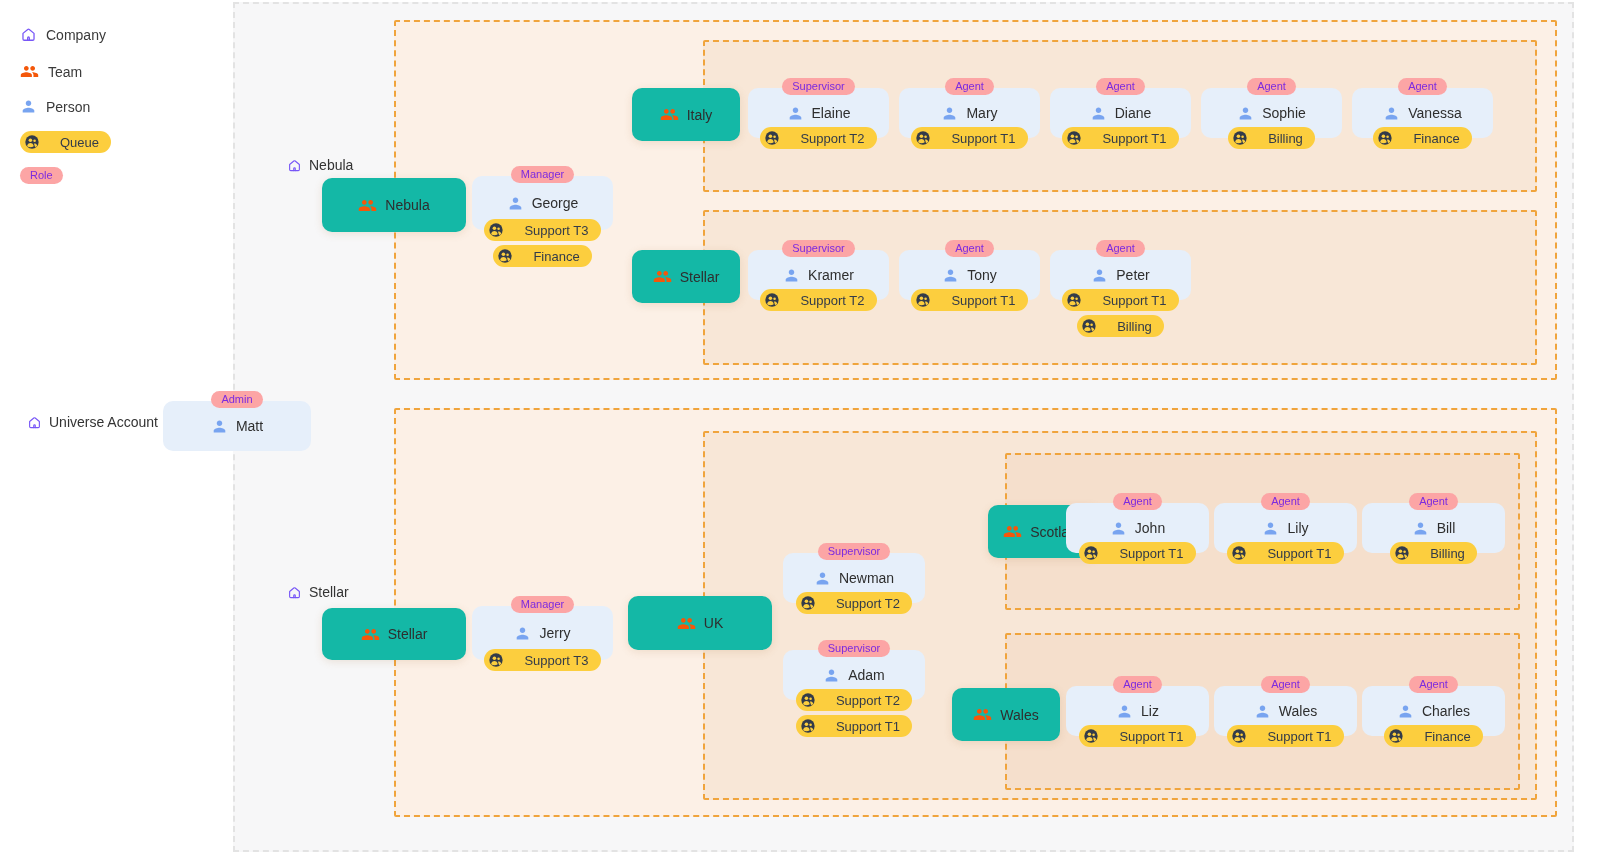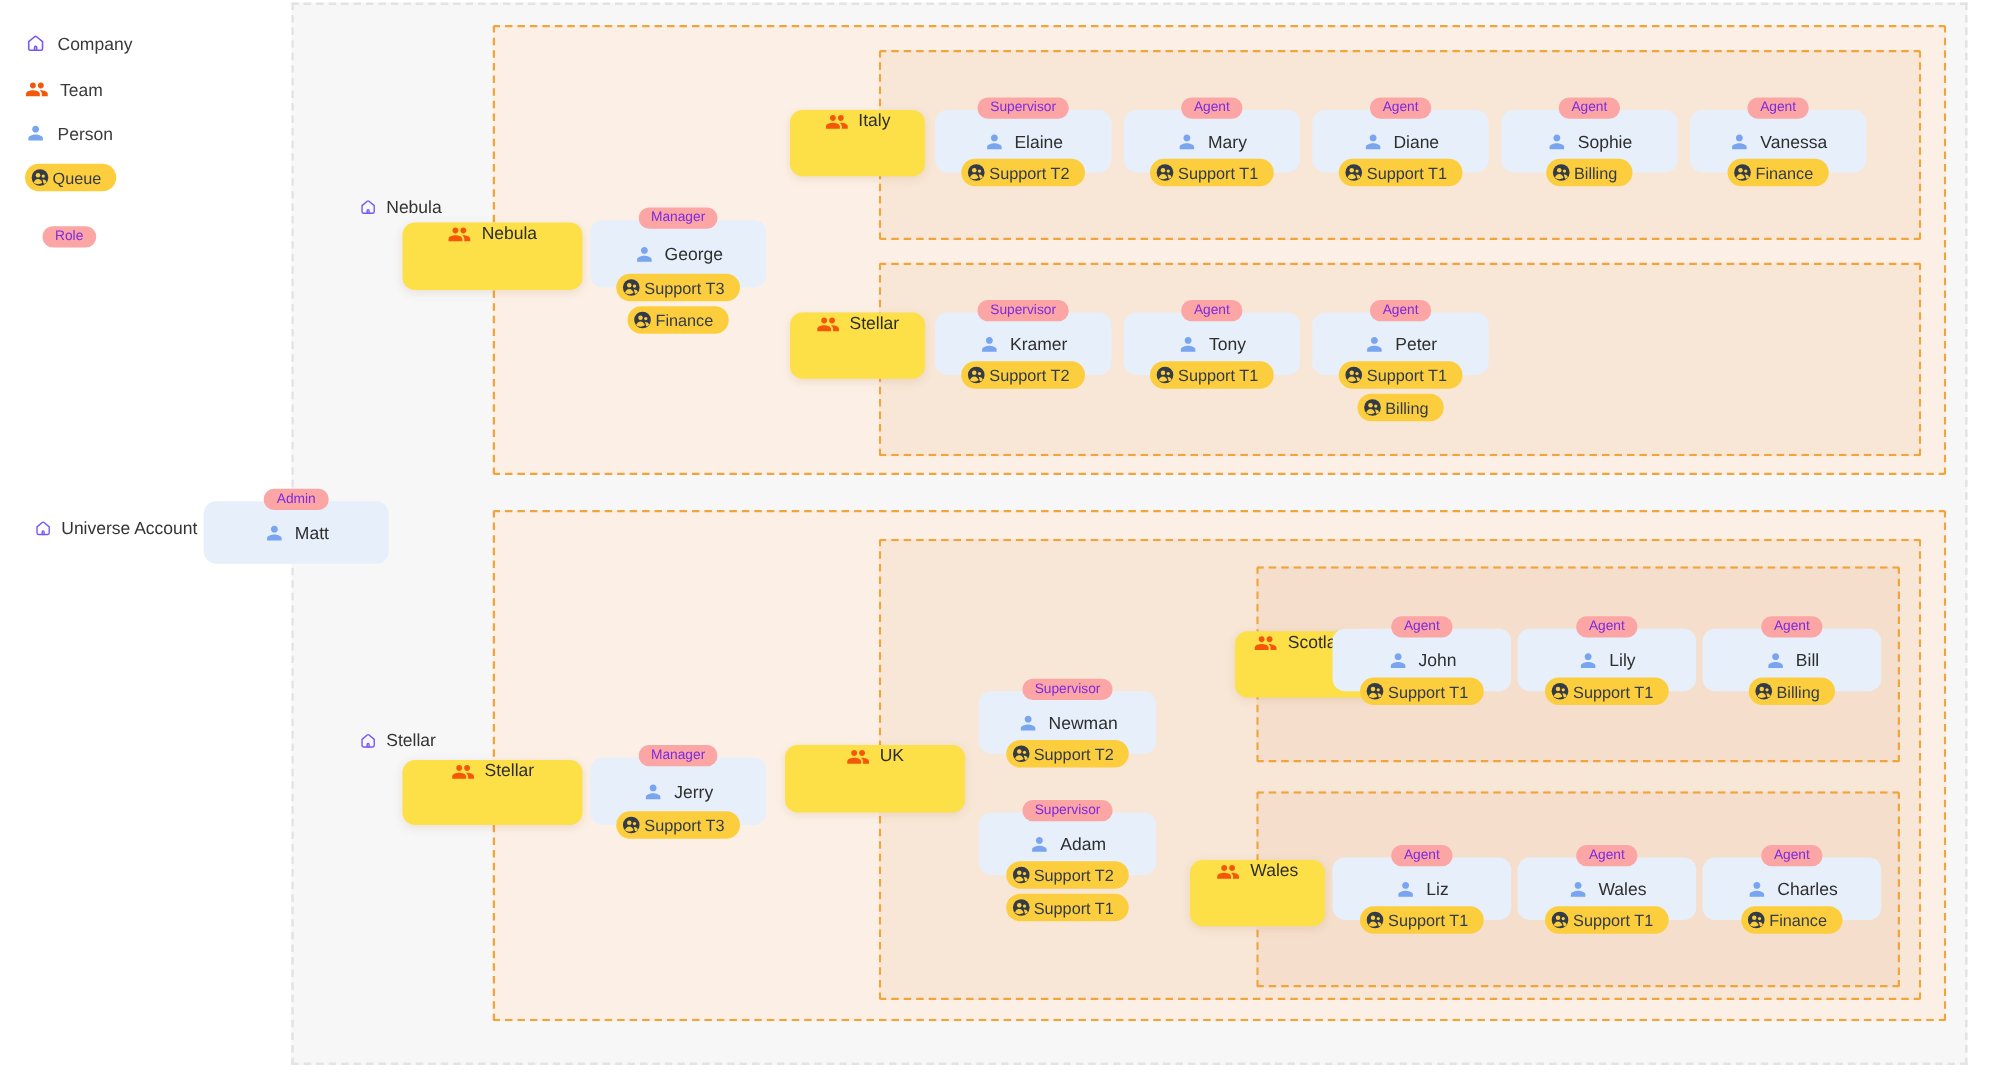--- a/index.html
+++ b/index.html
@@ -17,43 +17,43 @@
 
   
   .sidebar { position:absolute; left:0; top:0; width:233px; height:709px; background:#ffffff; z-index:2; }
   .legend-item { position:absolute; display:flex; align-items:center; gap:9px; font-size:14px; color:#3a3a3a; }
 
   
   .clabel { position:absolute; display:flex; align-items:center; gap:7px; font-size:14px; color:#333333; z-index:6; }
   .hicon { width:15px; height:15px; flex:none; }
 
   
-  .tcard { position:absolute; display:flex; justify-content:center; gap:8px;
-           background:#fde047; border-radius:10px; box-shadow:0 2px 8px rgba(170,110,55,.16);
+  .tcard { position:absolute; display:flex; align-items:center; justify-content:center; gap:8px;
+           background:#14b8a6; border-radius:10px; box-shadow:0 2px 8px rgba(170,110,55,.16);
            font-size:14px; color:#2e2e2e; z-index:6; }
   .ticon { width:19px; height:19px; flex:none; }
 
   
   .person { position:absolute; display:flex; flex-direction:column; align-items:center; z-index:6; }
   .role-badge { display:inline-block; padding:2px 10px; height:17px; line-height:13px;
                 background:#fca5a5; color:#7c2bdf; font-size:11px; border-radius:999px;
                 margin-bottom:-7px; position:relative; z-index:3; white-space:nowrap; }
   .pcard { display:flex; align-items:center; justify-content:center; gap:8px; width:100%; height:50px;
            background:#e6effa; border-radius:10px; font-size:14px; color:#2e2e2e; }
   .pcard.tall { height:54px;text-align:right; }
   .picon { width:17px; height:17px; flex:none; }
-  .qbadge { display:flex; align-items:center; gap:2px; height:22px; padding:3px 12px 3px 4px;
+  .qbadge { display:flex; align-items:center; gap:20px; height:22px; padding:3px 12px 3px 4px;
             background:#fcce3e; border-radius:999px; font-size:13px; color:#333b49;
             margin-top:-11px; position:relative; z-index:3; white-space:nowrap; }
   .qbadge + .qbadge { margin-top:4px; }
   .qicon { width:16px; height:16px; flex:none; }
 
   
   .legend-qpill { position:absolute; margin:0; }
-  .legend-rpill { position:absolute; margin:14px; }
+  .legend-rpill { position:absolute; margin:0; }
 
   .svgdefs { position:absolute; width:0; height:0; overflow:hidden; }
 </style>
 </head>
 <body>
 
 <svg class="svgdefs" xmlns="http://www.w3.org/2000/svg">
   <defs>
     <clipPath id="qclip">
         <circle cx="12" cy="12" r="10"></circle>

